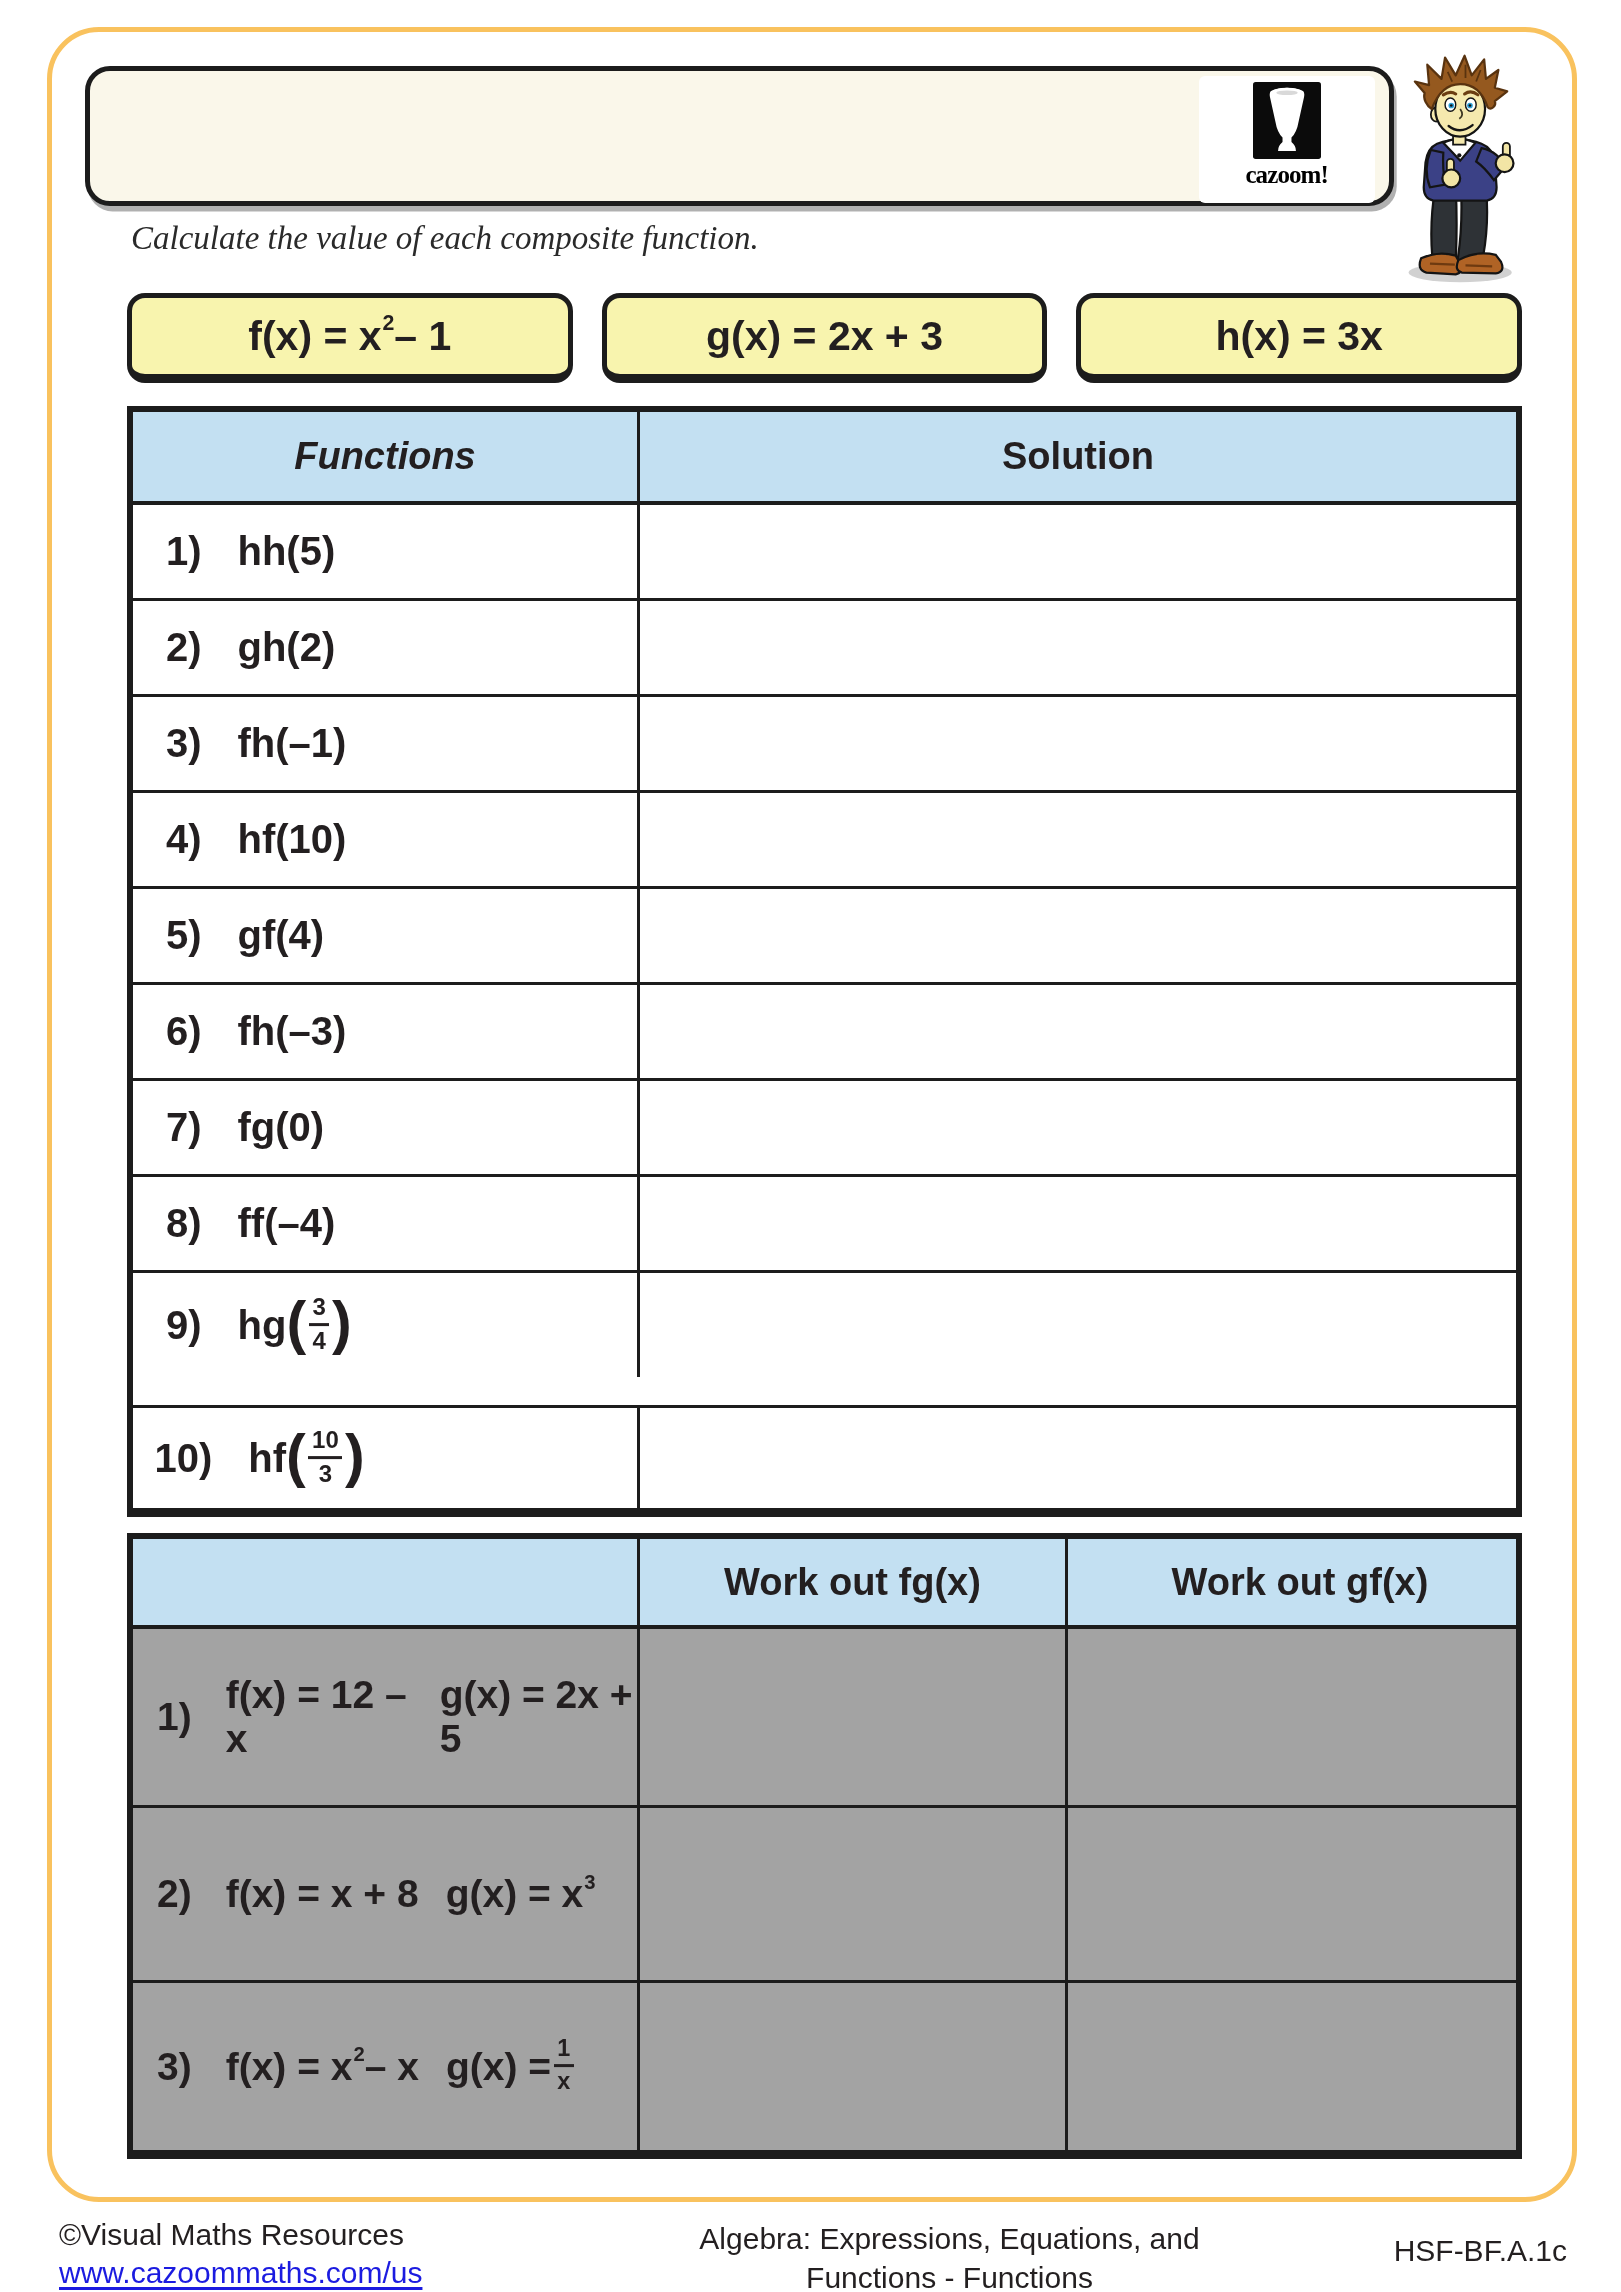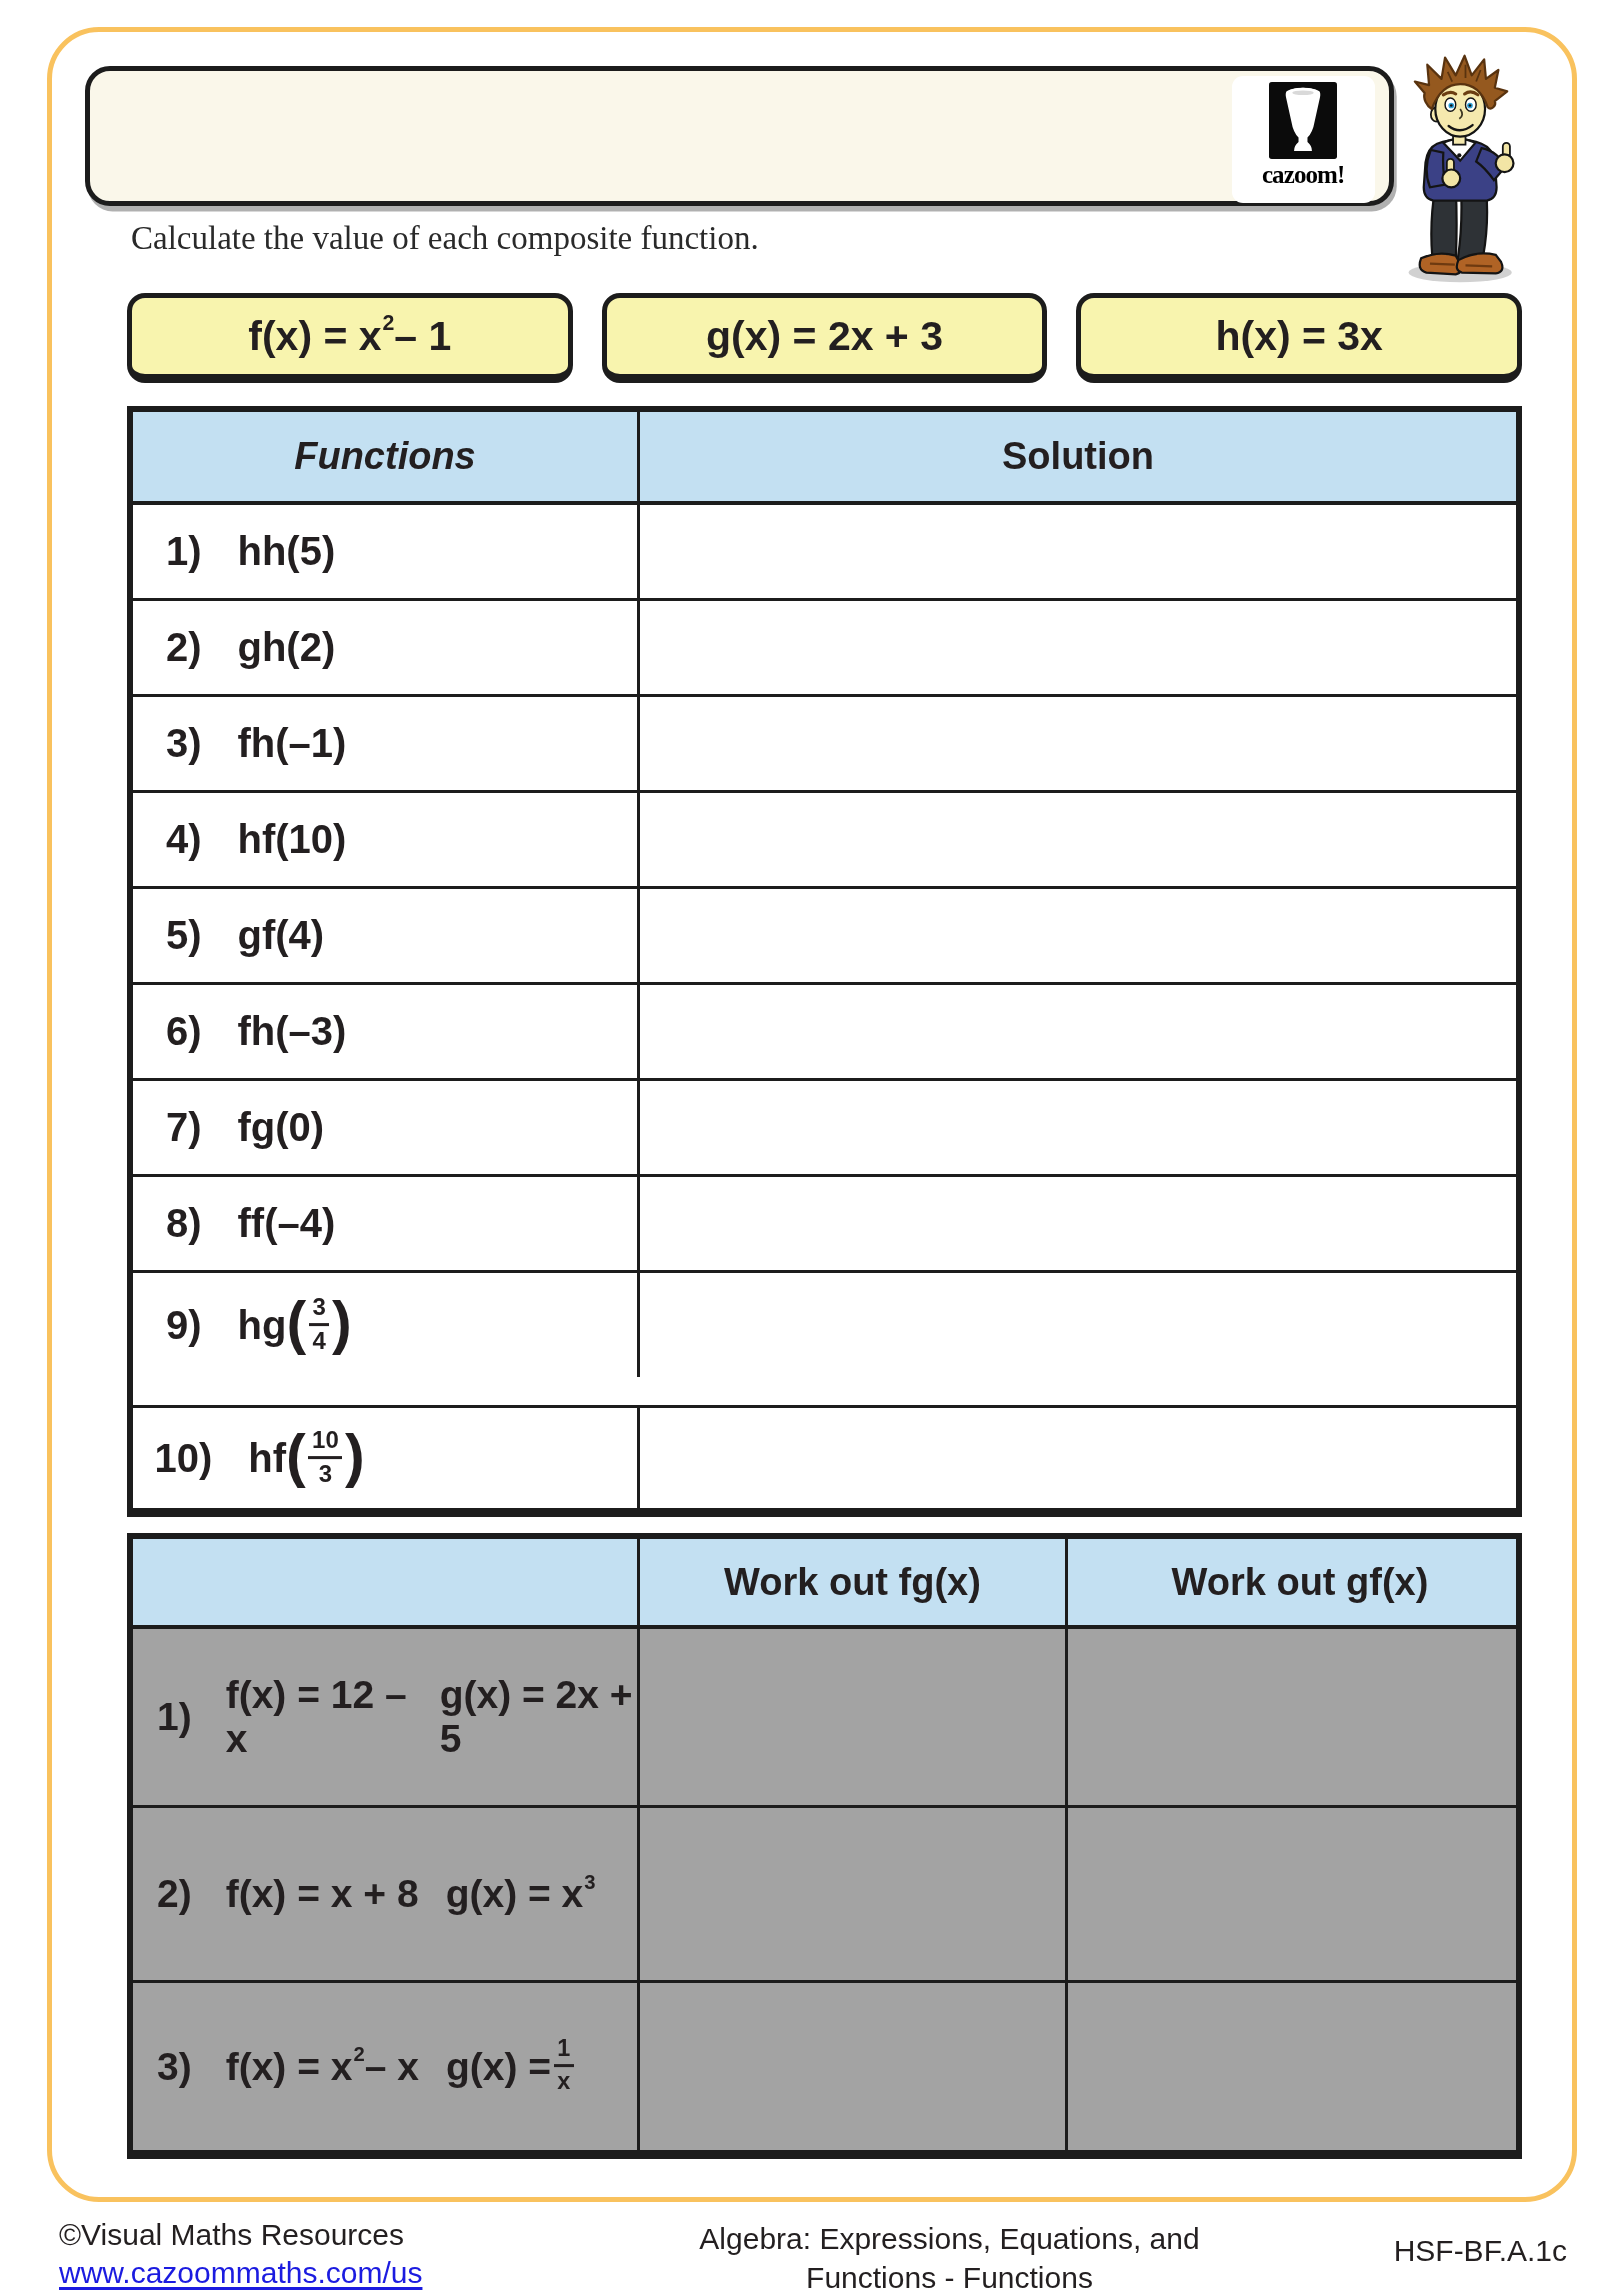--- a/index.html
+++ b/index.html
@@ -15,34 +15,34 @@
   .title-box{
     position:absolute;left:85px;top:66px;width:1309px;height:140px;
     background:#FAF7EA;border:5.4px solid #1c1c1c;border-radius:25px;
     box-sizing:border-box;display:flex;align-items:center;
     box-shadow:2.7px 5.4px 0 rgba(30,30,30,0.35);
   }
   .title-box h1{
     margin:0 0 0 57px;font-size:54px;font-weight:700;letter-spacing:-0.9px;color:#1c1c1c;
   }
   .logo-panel{
-    position:absolute;right:14.3px;top:5.4px;width:143px;height:127px;
-    background:#ffffff;border-radius:11px;display:flex;flex-direction:column;
+    position:absolute;right:14.3px;top:5.4px;width:176px;height:127px;
+    background:#ffffff;border-radius:6px;display:flex;flex-direction:column;
     align-items:center;justify-content:flex-start;padding-top:5.4px;box-sizing:border-box;
   }
   .logo-text{
     font-family:"Liberation Serif",serif;font-weight:700;font-size:25px;
     letter-spacing:-0.9px;margin-top:1.8px;color:#000;
   }
   
   .mascot{position:absolute;left:1399px;top:54px;width:133px;height:231px;}
   
   .instruction{
     position:absolute;left:131px;top:220px;margin:0;
-    font-family:"Liberation Serif",serif;font-size:33px;color:#2a2a2a;
+    font-family:"Liberation Serif",serif;font-style:italic;font-size:33px;color:#2a2a2a;
   }
   
   .fnboxes{position:absolute;left:127px;top:293px;width:1395px;display:flex;gap:29px;}
   .fnbox{
     flex:1;height:90px;box-sizing:border-box;background:#F8F4AE;
     border:5.4px solid #1c1c1c;border-bottom-width:9px;border-radius:18px;
     display:flex;align-items:center;justify-content:center;
     font-size:41px;font-weight:700;
   }
   

